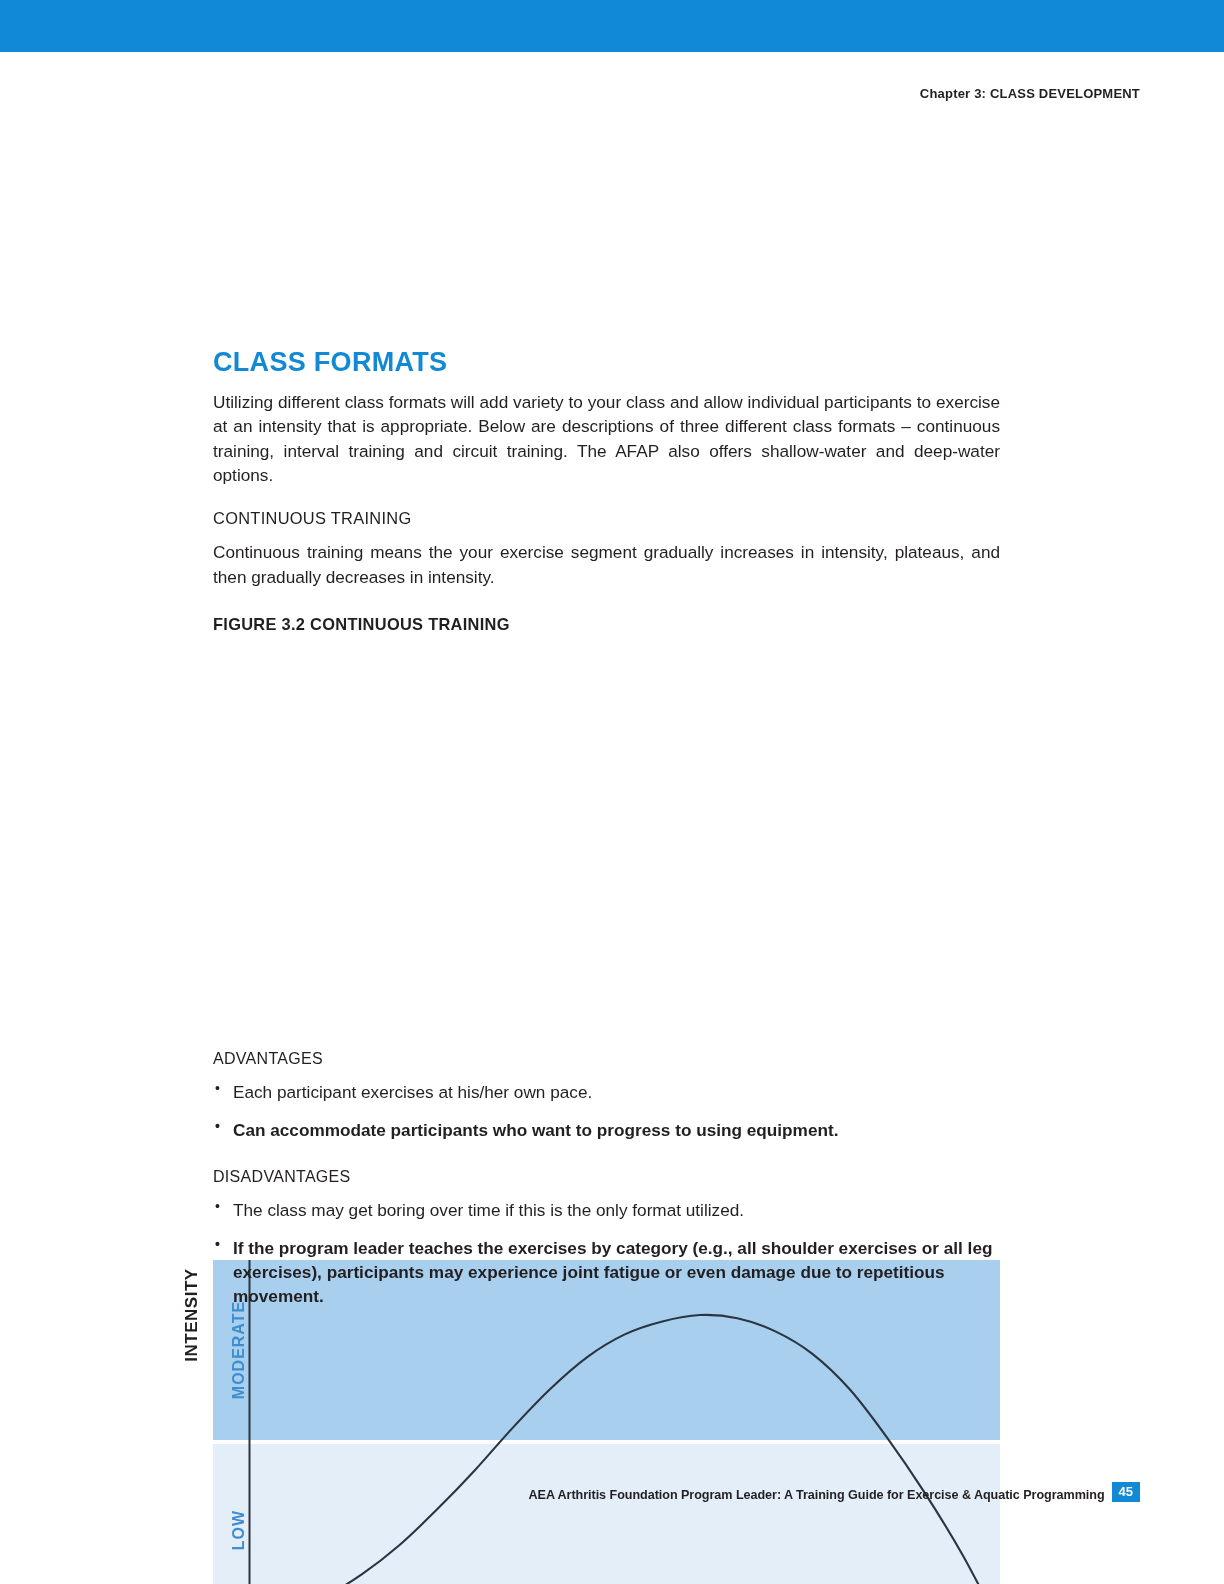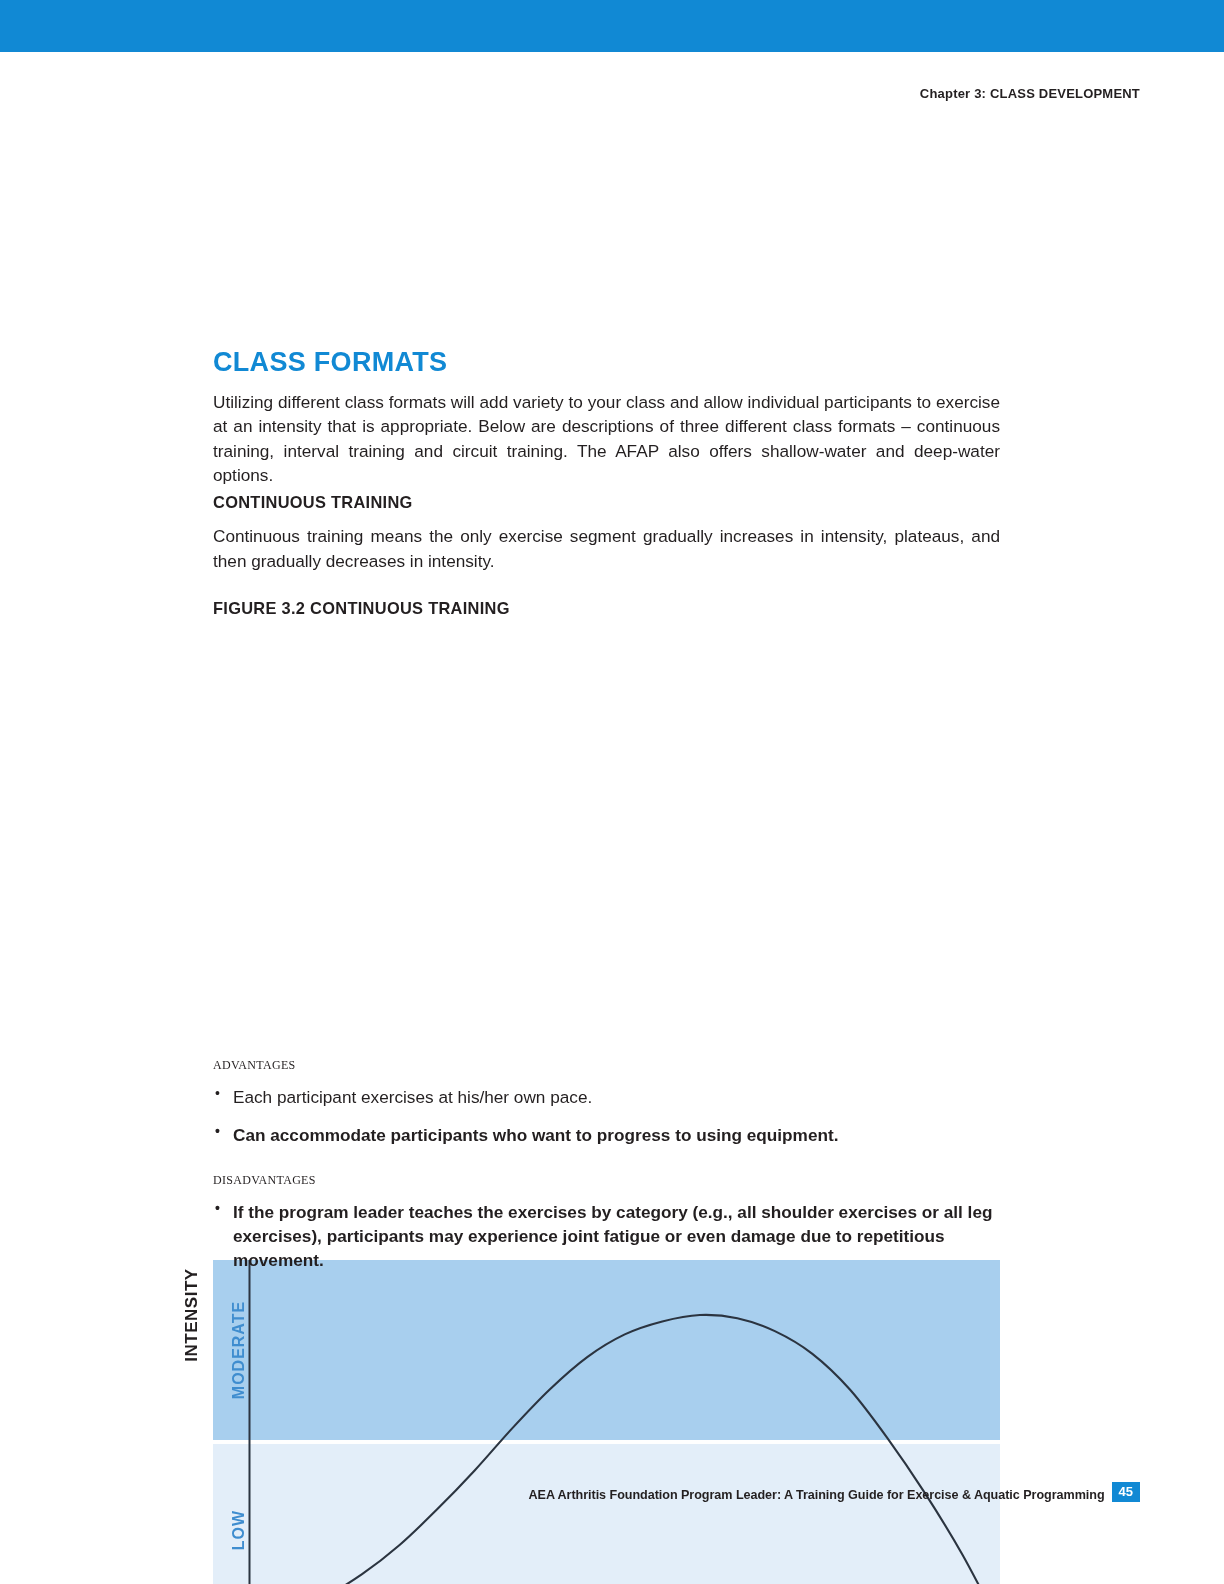--- a/index.html
+++ b/index.html
@@ -57,23 +57,23 @@
   .body-para {
     font-size: 17.2px;
     line-height: 1.42;
     text-align: justify;
     margin: 0;
     color: #231f20;
   }
 
   .sub-head {
     font-size: 16.4px;
-    font-weight: bold;
-    letter-spacing: 0.3px;
-    margin: 6px 0 12px 0;
+    font-weight: normal;
+    letter-spacing: 0.3px;
+    margin: 22px 0 12px 0;
     color: #231f20;
   }
 
   .fig-head {
     font-size: 16.4px;
     font-weight: bold;
     letter-spacing: 0.3px;
     margin: 26px 0 24px 0;
     color: #231f20;
   }
@@ -155,25 +155,24 @@
   }
 
   
   #lists {
     position: absolute;
     left: 213px;
     top: 1046px;
     width: 787px;
   }
   .list-head {
-    font-size: 12px;
-    letter-spacing: 0.3px;
-    margin: 12px 0 12px 0;
-    color: #231f20;
-    font-family: Liberation Serif, serif;
+    font-size: 16px;
+    letter-spacing: 0.3px;
+    margin: 4px 0 12px 0;
+    color: #231f20;
   }
   .list-head.second { margin-top: 26px; }
 
   ul.bullets {
     list-style: none;
     margin: 0;
     padding: 0;
   }
   ul.bullets li {
     position: relative;
@@ -224,21 +223,21 @@
 <body>
 
 <div id="top-banner"></div>
 
 <div id="running-head">Chapter 3: CLASS DEVELOPMENT</div>
 
 <div id="content">
   <h1 id="section-title">CLASS FORMATS</h1>
   <p class="body-para">Utilizing different class formats will add variety to your class and allow individual participants to exercise at an intensity that is appropriate.  Below are descriptions of three different class formats – continuous training, interval training and circuit training. The AFAP also offers shallow-water and deep-water options.</p>
   <div class="sub-head">CONTINUOUS TRAINING</div>
-  <p class="body-para">Continuous training means the only exercise segment gradually increases in intensity, plateaus, and then gradually decreases in intensity.</p>
+  <p class="body-para">Continuous training means the your exercise segment gradually increases in intensity, plateaus, and then gradually decreases in intensity.</p>
   <div class="fig-head">FIGURE 3.2 CONTINUOUS TRAINING</div>
 </div>
 
 <div id="figure-wrap">
 
   <div id="y-axis-title">
     <span>INTENSITY</span>
   </div>
 
   <div id="plot">
@@ -266,20 +265,21 @@
 
 <div id="lists">
   <div class="list-head">ADVANTAGES</div>
   <ul class="bullets" id="advantages-list">
       <li>Each participant exercises at his/her own pace.</li>
       <li>Can accommodate participants who want to progress to using equipment.</li>
     </ul>
 
   <div class="list-head second">DISADVANTAGES</div>
   <ul class="bullets" id="disadvantages-list">
+      <li>The class may get boring over time if this is the only format utilized.</li>
       <li>If the program leader teaches the exercises by category (e.g., all shoulder exercises or all leg exercises), participants may experience joint fatigue or even damage due to repetitious movement.</li>
     </ul>
 </div>
 
 <div id="footer">
   <div id="footer-text">AEA Arthritis Foundation Program Leader: A Training Guide for Exercise &amp; Aquatic Programming</div>
   <div id="page-number">45</div>
 </div>
 
 </body></html>

